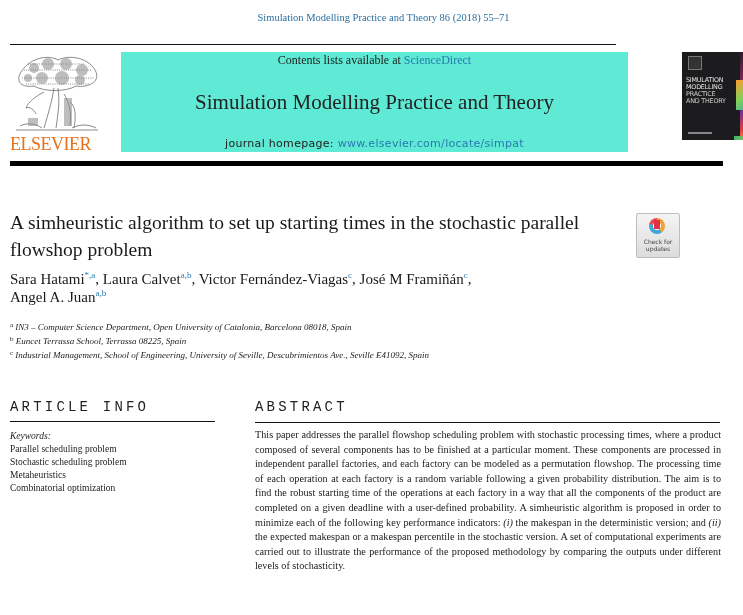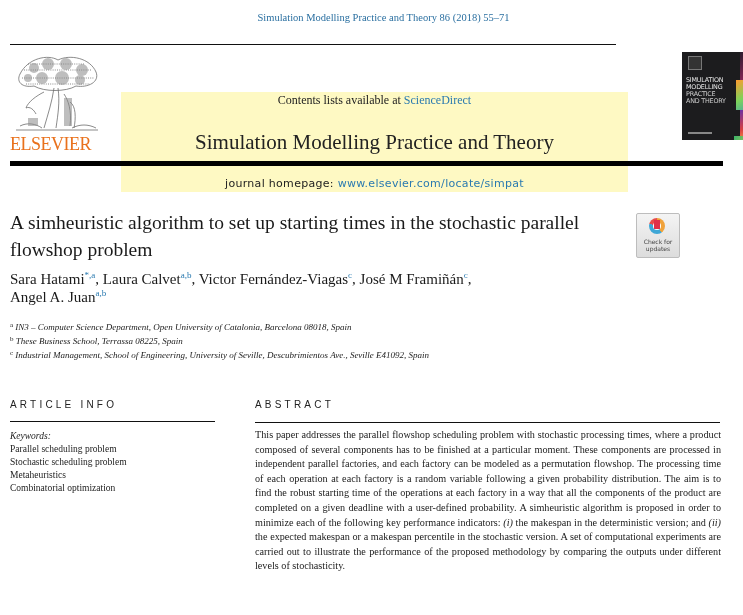--- a/index.html
+++ b/index.html
@@ -16,21 +16,21 @@
   .logo-block { left: 10px; top: 50px; width: 104px; height: 108px; }
   .tree {
     position: absolute; left: 4px; top: 2px; width: 86px; height: 82px;
   }
   .elsevier-word {
     position: absolute; left: 0; top: 84px; width: 104px;
     font-family: "Liberation Serif", serif; font-size: 18px; color: #e9711c;
     letter-spacing: -0.5px; text-align: left;
   }
   .banner {
-    left: 121px; top: 52px; width: 507px; height: 100px; background: #fef9c3; margin-top: 40px;
+    left: 121px; top: 52px; width: 507px; height: 100px; background: #5eead4;
   }
   .contents-line {
     position: absolute; left: 0; right: 0; top: 1px; text-align: center;
     font-family: "Liberation Serif", serif; font-size: 12px; color: #222;
   }
   .contents-line .sd { color: #2a7ab0; }
   .journal-title {
     position: absolute; left: 0; right: 0; top: 38px; text-align: center;
     font-family: "Liberation Serif", serif; font-size: 21px; color: #222;
   }
@@ -96,21 +96,21 @@
   }
   .authors sup { color: #2a7ab0; font-size: 9px; vertical-align: 6px; line-height: 0; }
 
   .affiliations {
     left: 10px; top: 320px; width: 620px;
     font-family: "Liberation Serif", serif; font-style: italic; font-size: 9px; line-height: 14px; color: #222;
   }
   .affiliations sup { font-size: 7px; vertical-align: 3px; line-height: 0; font-style: normal; }
 
   .section-head {
-    font-family: Liberation Sans, sans-serif; font-size: 10px; letter-spacing: 3.2px; color: #222;
+    font-family: Liberation Mono, monospace; font-size: 14px; letter-spacing: 3.2px; color: #222;
   }
   .ai-head { left: 10px; top: 399px; }
   .ai-rule { left: 10px; top: 421px; width: 205px; height: 1px; background: #111; }
   .keywords { left: 10px; top: 430px; width: 220px;
     font-family: "Liberation Serif", serif; font-size: 9.5px; line-height: 13px; color: #222; }
   .keywords .kw-label { font-style: italic; }
 
   .abs-head { left: 255px; top: 399px; }
   .abs-rule { left: 255px; top: 422px; width: 465px; height: 1px; background: #111; }
   .abstract {
@@ -189,21 +189,21 @@
     <div>updates</div>
   </div>
 </div>
 
 <div class="abs authors">
   <span>Sara Hatami</span><sup>*,a</sup><span>, </span><span>Laura Calvet</span><sup>a,b</sup><span>, </span><span>Victor Fernández-Viagas</span><sup>c</sup><span>, </span><span>José M Framiñán</span><sup>c</sup><span>,</span><br><span>Angel A. Juan</span><sup>a,b</sup>
 </div>
 
 <div class="abs affiliations">
   <div><sup>a</sup> <span>IN3 – Computer Science Department, Open University of Catalonia, Barcelona 08018, Spain</span></div>
-  <div><sup>b</sup> <span>These Business School, Terrassa 08225, Spain</span></div>
+  <div><sup>b</sup> <span>Euncet Terrassa School, Terrassa 08225, Spain</span></div>
   <div><sup>c</sup> <span>Industrial Management, School of Engineering, University of Seville, Descubrimientos Ave., Seville E41092, Spain</span></div>
 </div>
 
 <div class="abs section-head ai-head">ARTICLE INFO</div>
 <div class="abs ai-rule"></div>
 <div class="abs keywords">
   <div class="kw-label">Keywords:</div>
   <div>Parallel scheduling problem</div>
   <div>Stochastic scheduling problem</div>
   <div>Metaheuristics</div>

